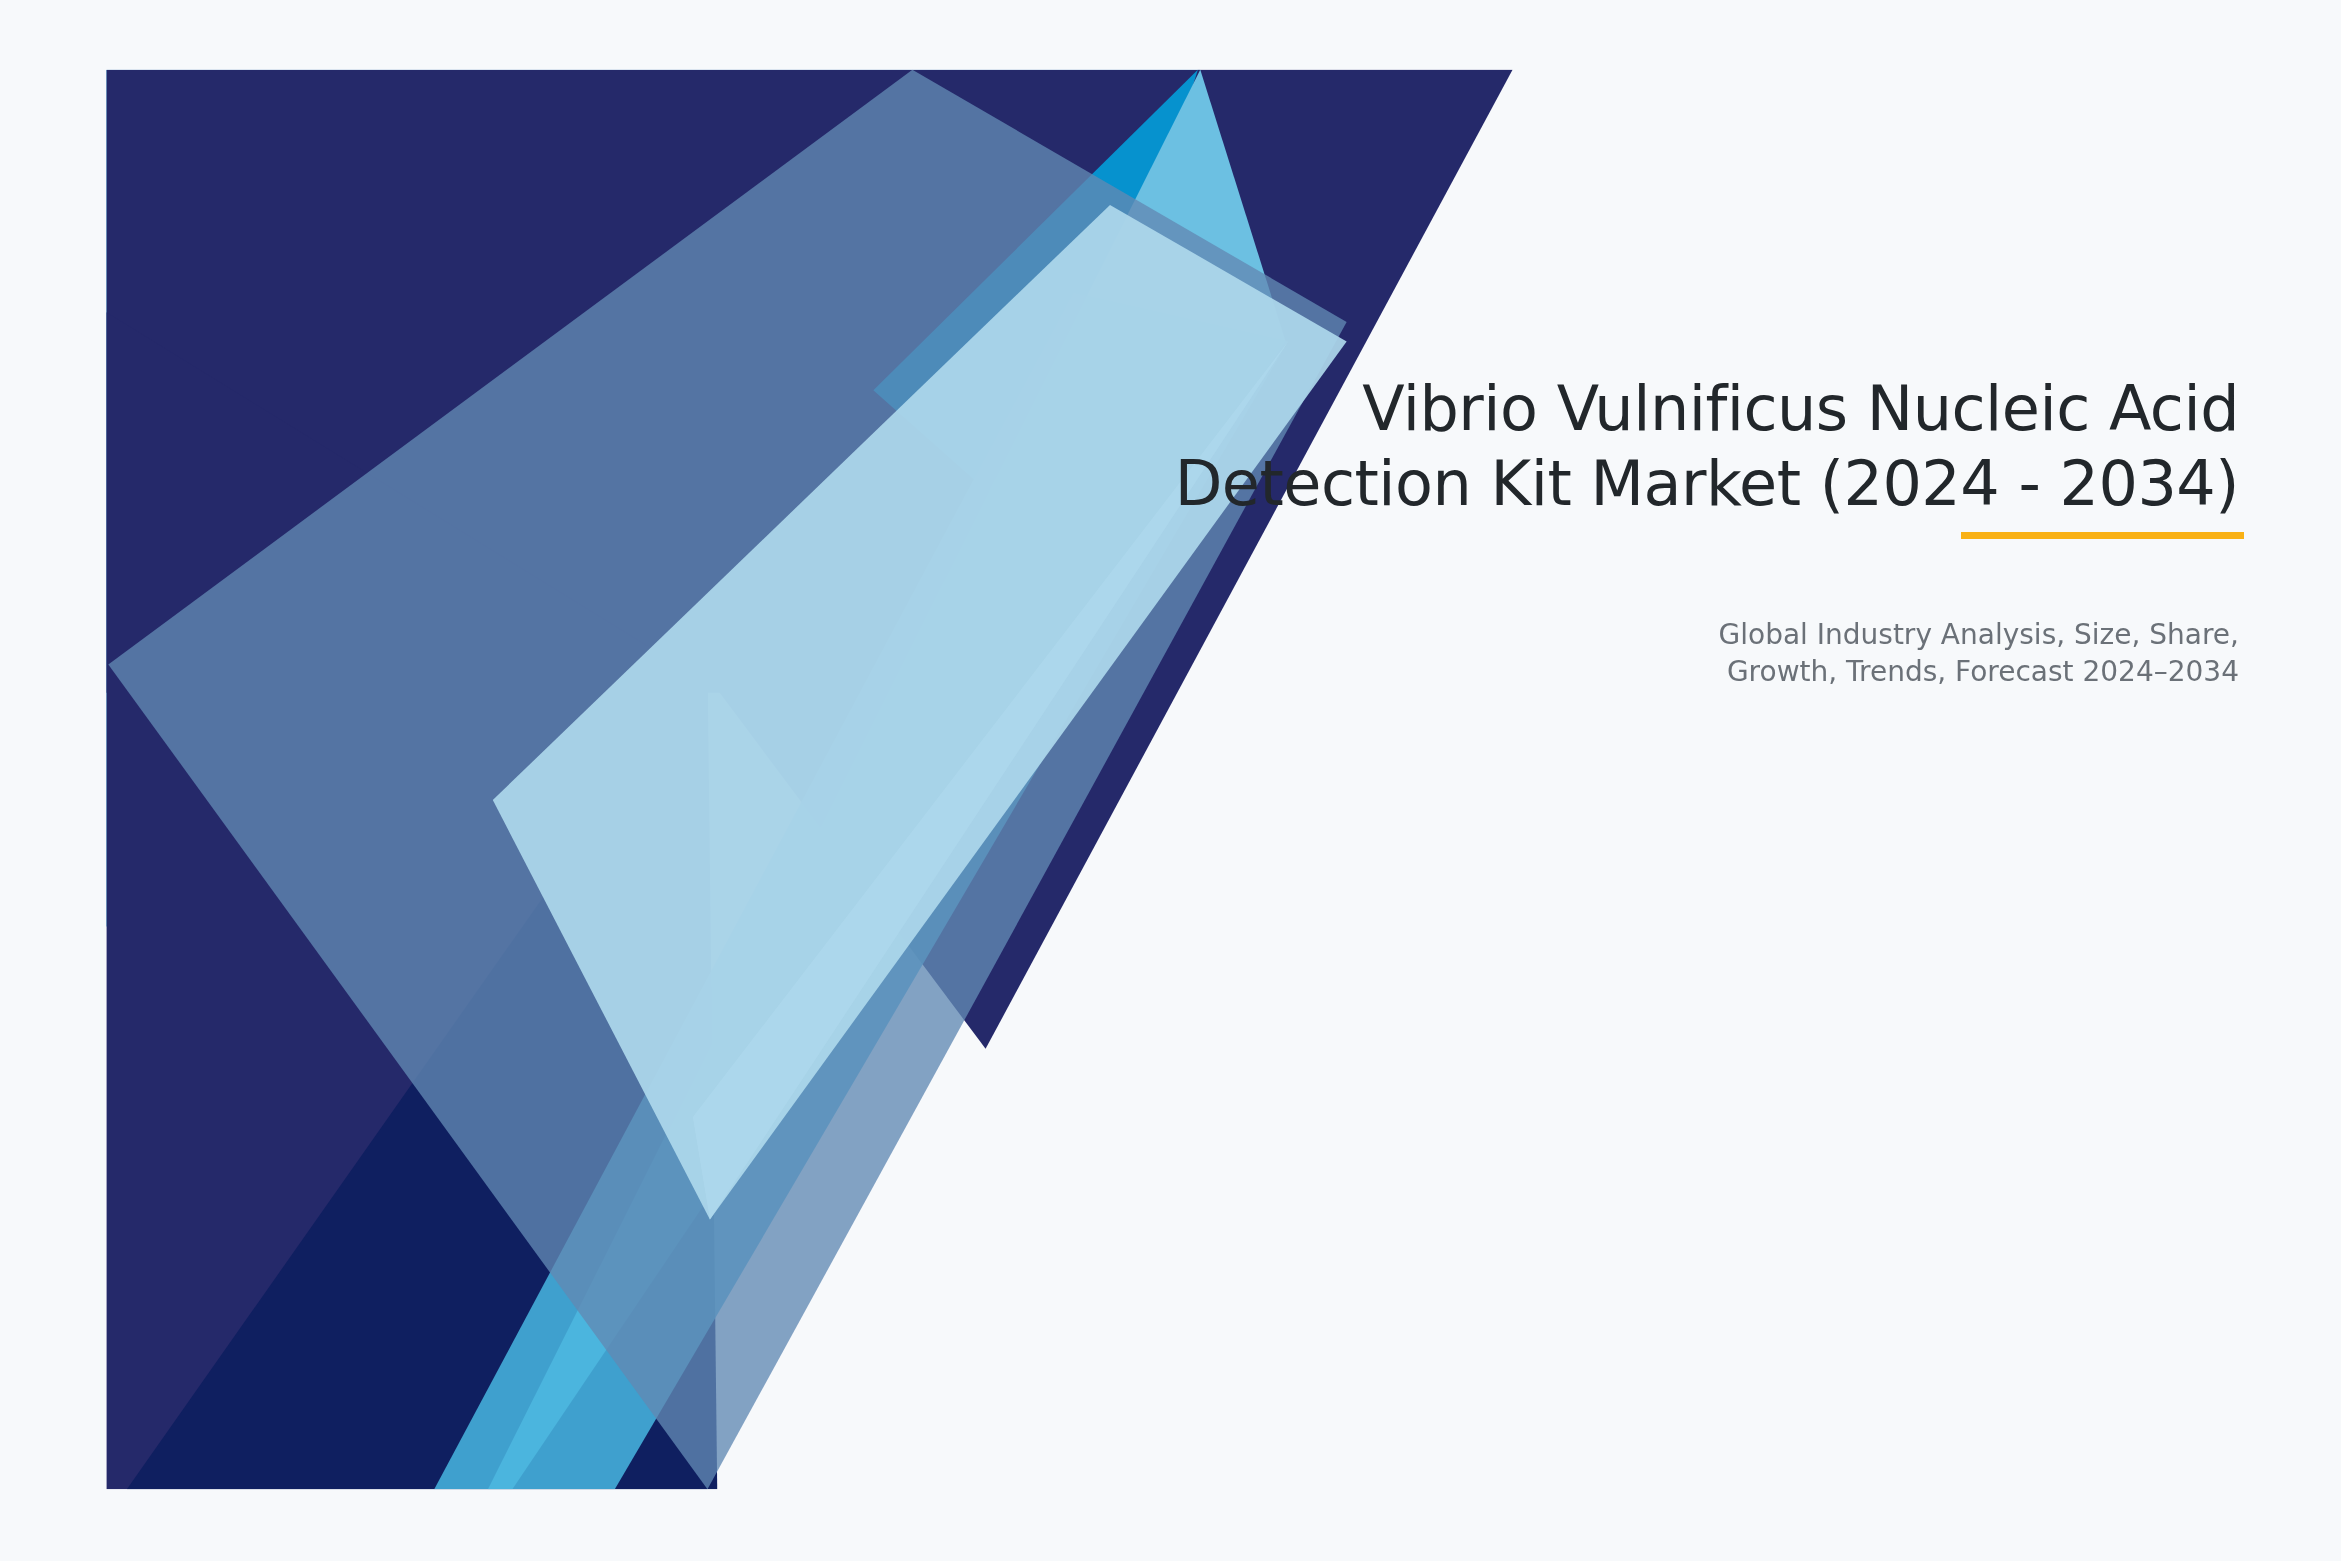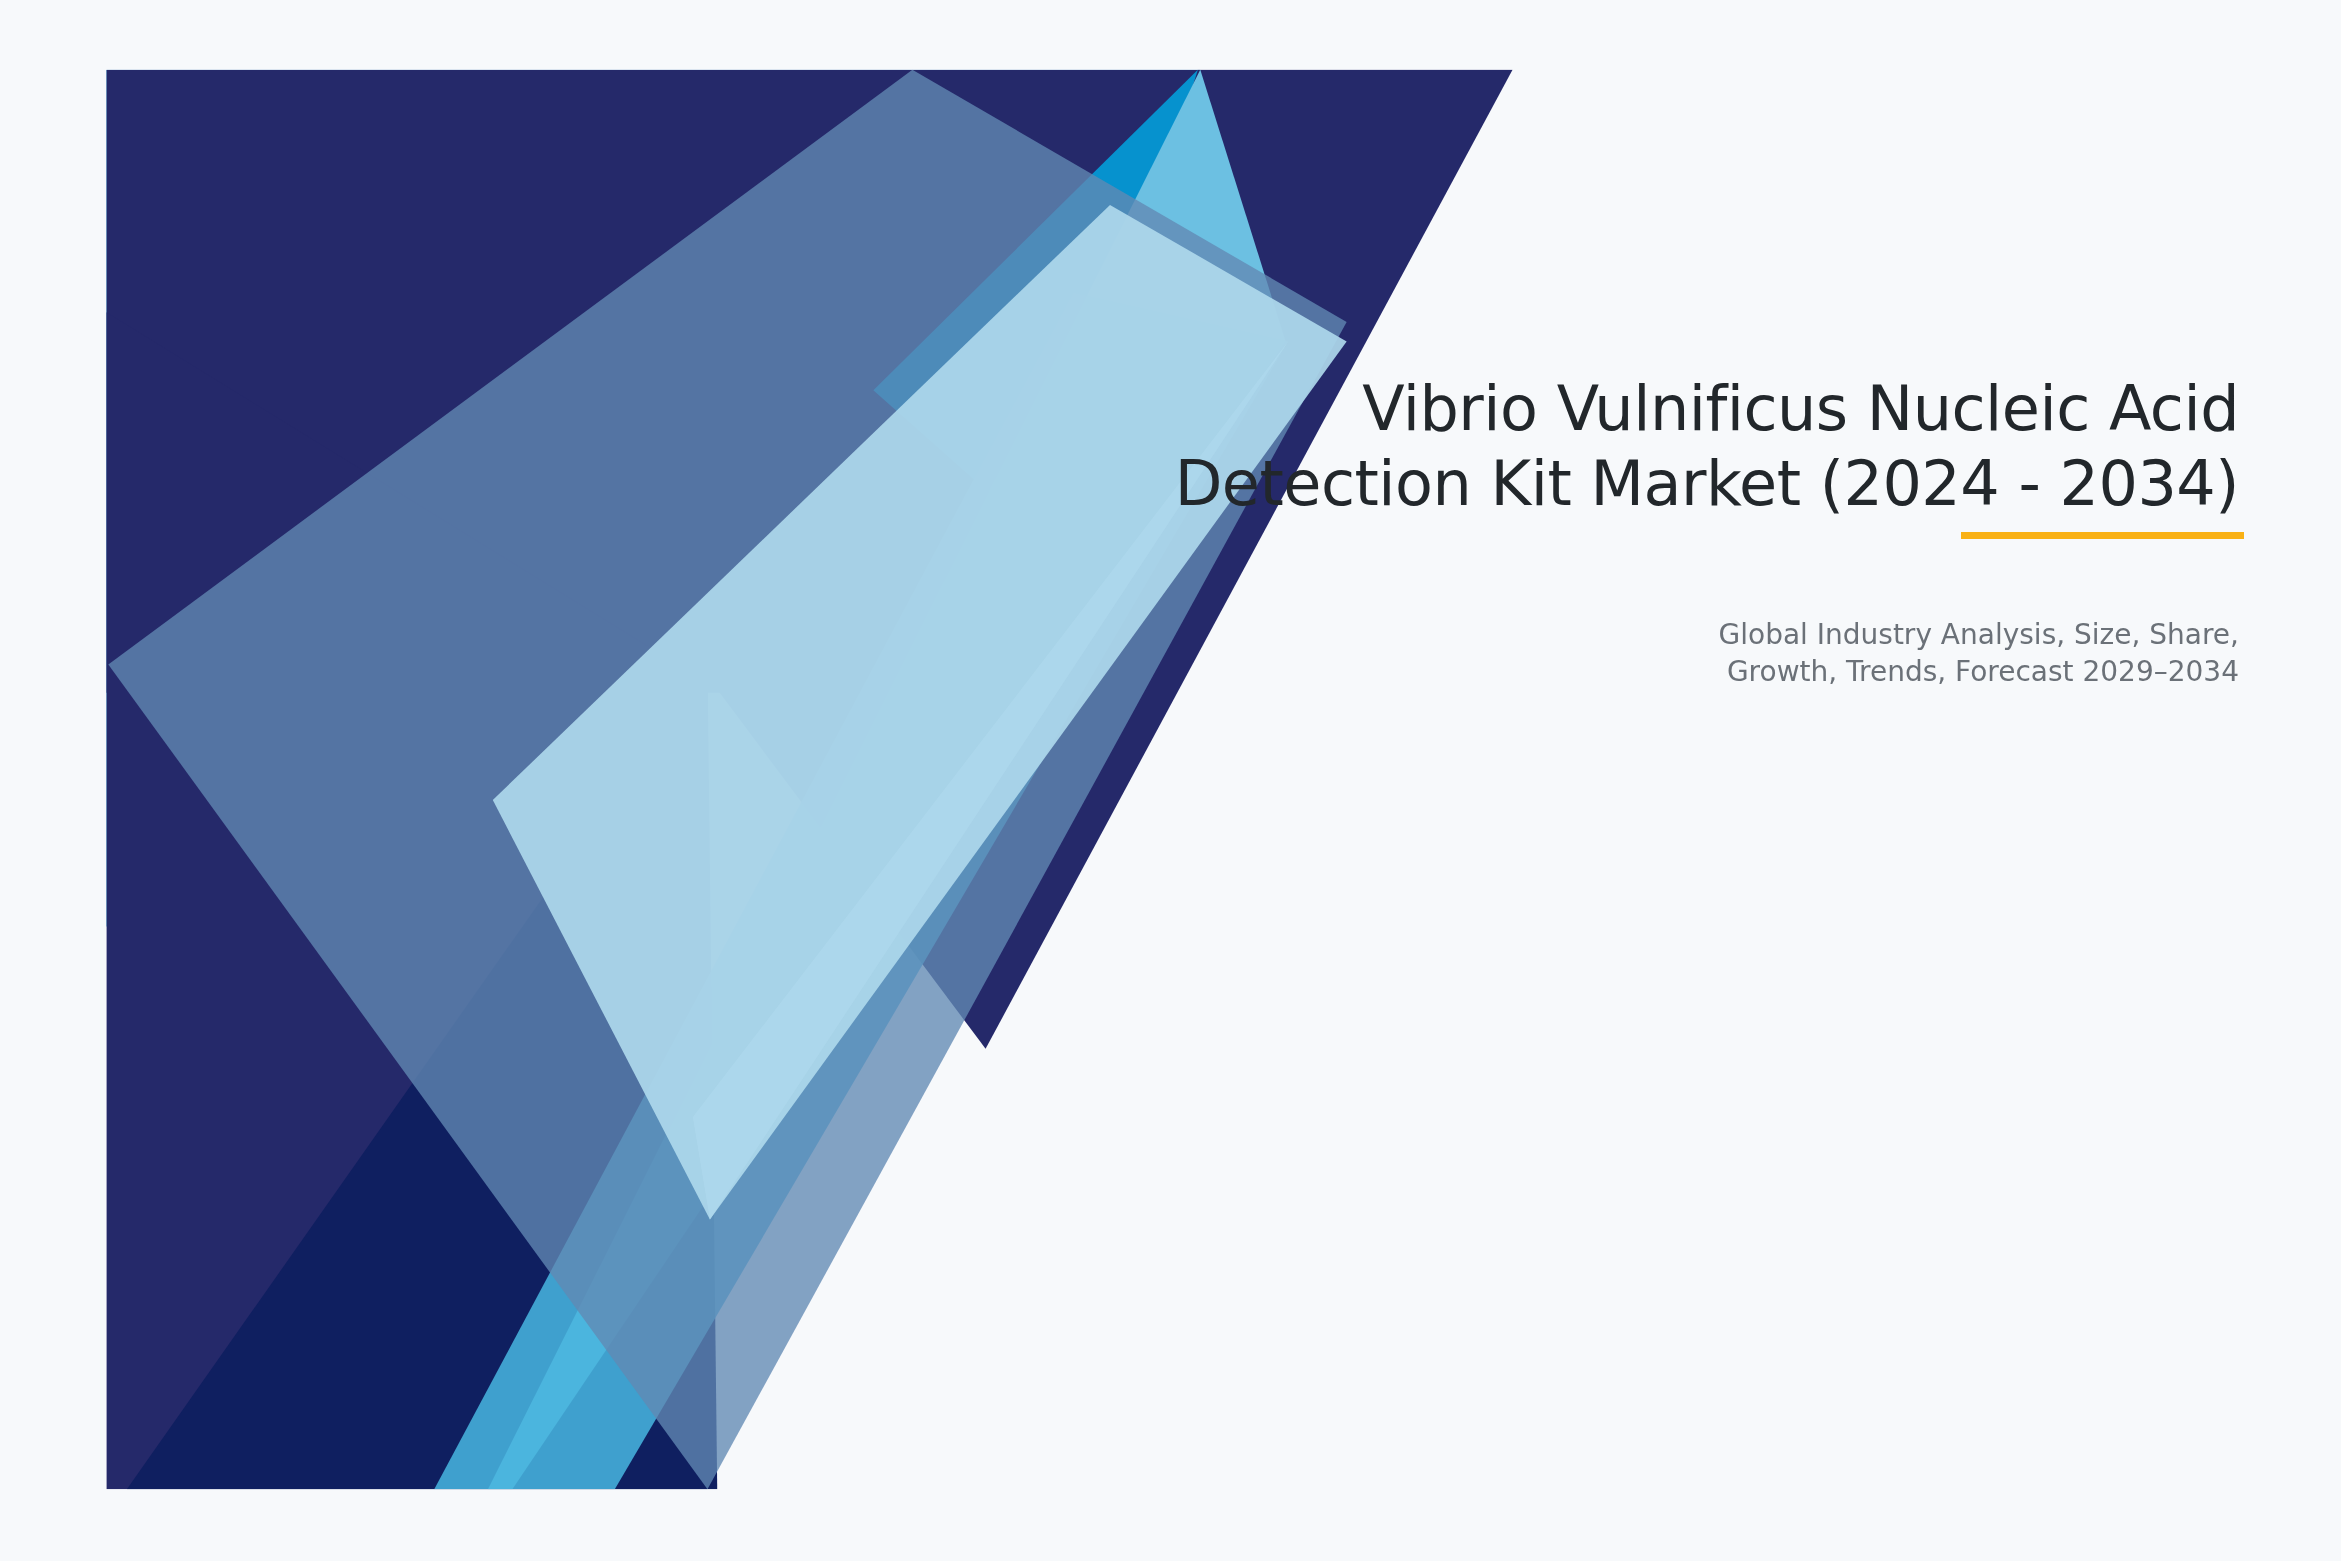--- a/index.html
+++ b/index.html
@@ -110,18 +110,18 @@
 
   <div id="text-block">
 
     <div id="title-wrap">
       <div id="title-underline" style="background: rgb(249, 177, 21);"></div>
       <h1 id="report-title" style="color: rgb(34, 39, 43);">Vibrio Vulnificus Nucleic Acid
 Detection Kit Market (2024 - 2034)</h1>
     </div>
 
     <p id="report-subtitle" style="color: rgb(107, 113, 120);">Global Industry Analysis, Size, Share,
-Growth, Trends, Forecast 2029–2034</p>
+Growth, Trends, Forecast 2024–2034</p>
 
   </div>
 
 </div>
 
 
 </body></html>

